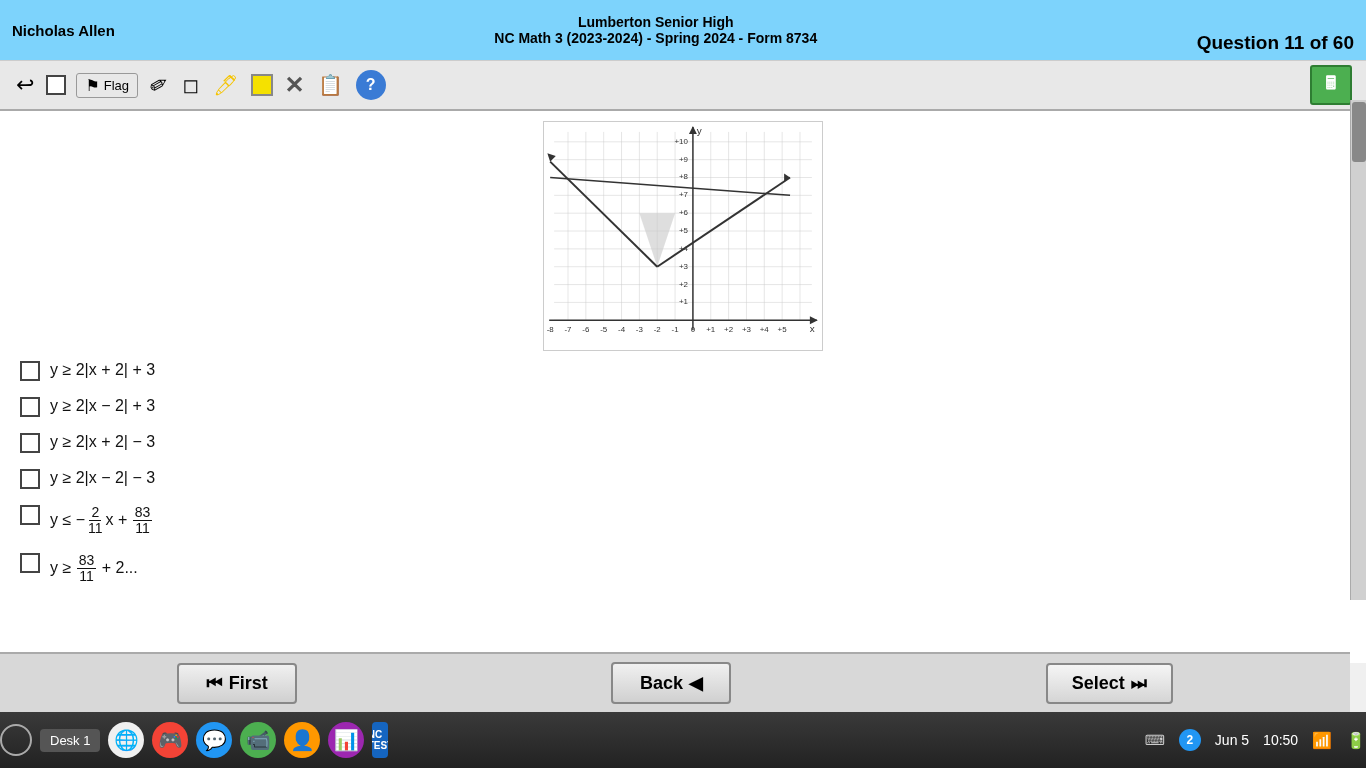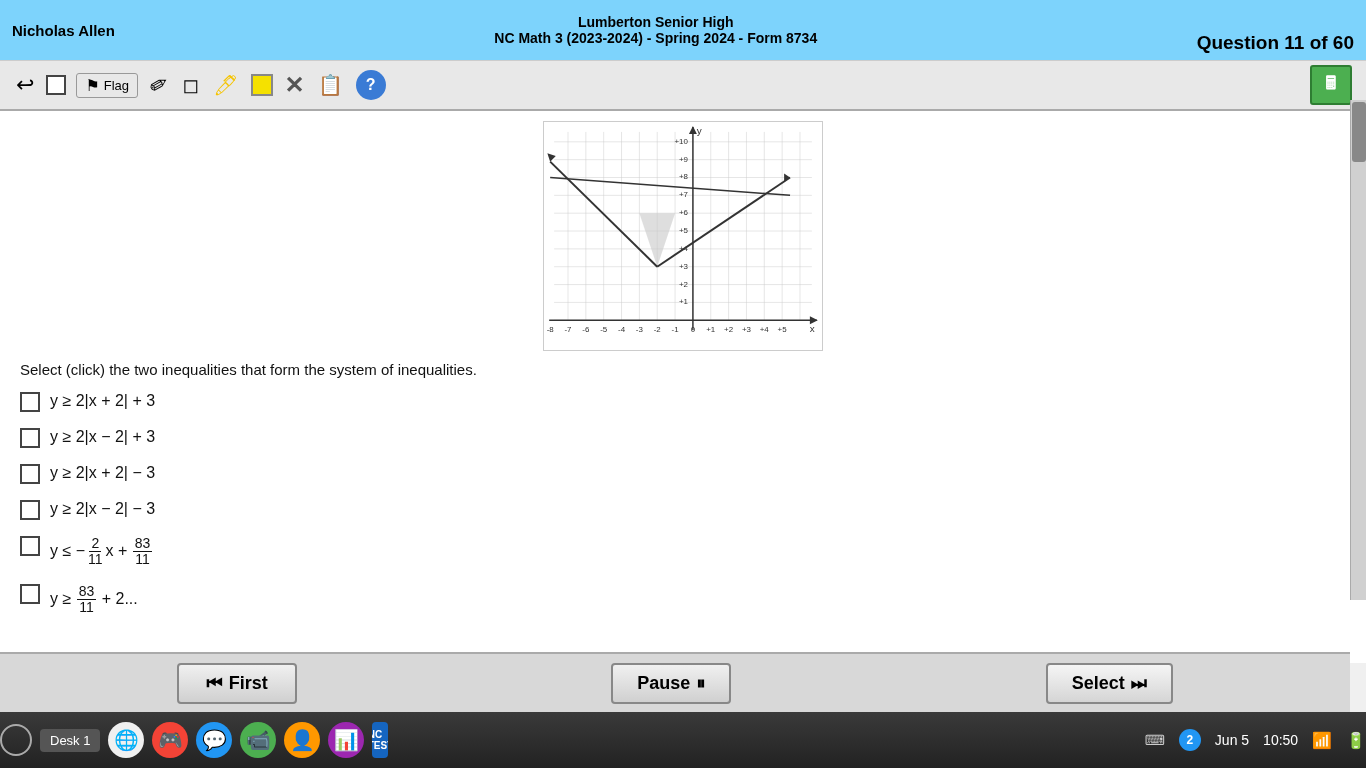--- a/index.html
+++ b/index.html
@@ -374,21 +374,20 @@
       <line x1="114" y1="146" x2="248" y2="56" stroke="#333" stroke-width="2"></line>
 
       <line x1="6" y1="56" x2="248" y2="74" stroke="#333" stroke-width="1.5"></line>
 
       <polygon points="6,40 10,32 14,40" fill="#333" transform="rotate(-45 6 40)"></polygon>
 
       <polygon points="248,56 242,52 242,60" fill="#333"></polygon>
     </svg>
   </div>
 
-  <p class="question-text">Select (click) the two inequalities that form the system of inequalities.</p>
 
   <div class="answer-choice">
     <div class="choice-checkbox"></div>
     <span class="choice-label">y ≥ 2|x + 2| + 3</span>
   </div>
 
   <div class="answer-choice">
     <div class="choice-checkbox"></div>
     <span class="choice-label">y ≥ 2|x − 2| + 3</span>
   </div>
@@ -427,22 +426,22 @@
 <div id="scrollbar-area">
   <div id="scrollbar-thumb"></div>
 </div>
 
 <div id="navbar">
   <button class="nav-btn">
     <span>⏮</span>
     <span>First</span>
   </button>
   <button class="nav-btn">
-    <span>Pause</span>
-    <span>⏸</span>
+    <span>Back</span>
+    <span>◀</span>
   </button>
   <button class="nav-btn nav-btn-review">
     <span>Select</span>
     <span>⏭</span>
   </button>
 </div>
 
 <div id="taskbar">
   <div class="taskbar-circle"></div>
 

